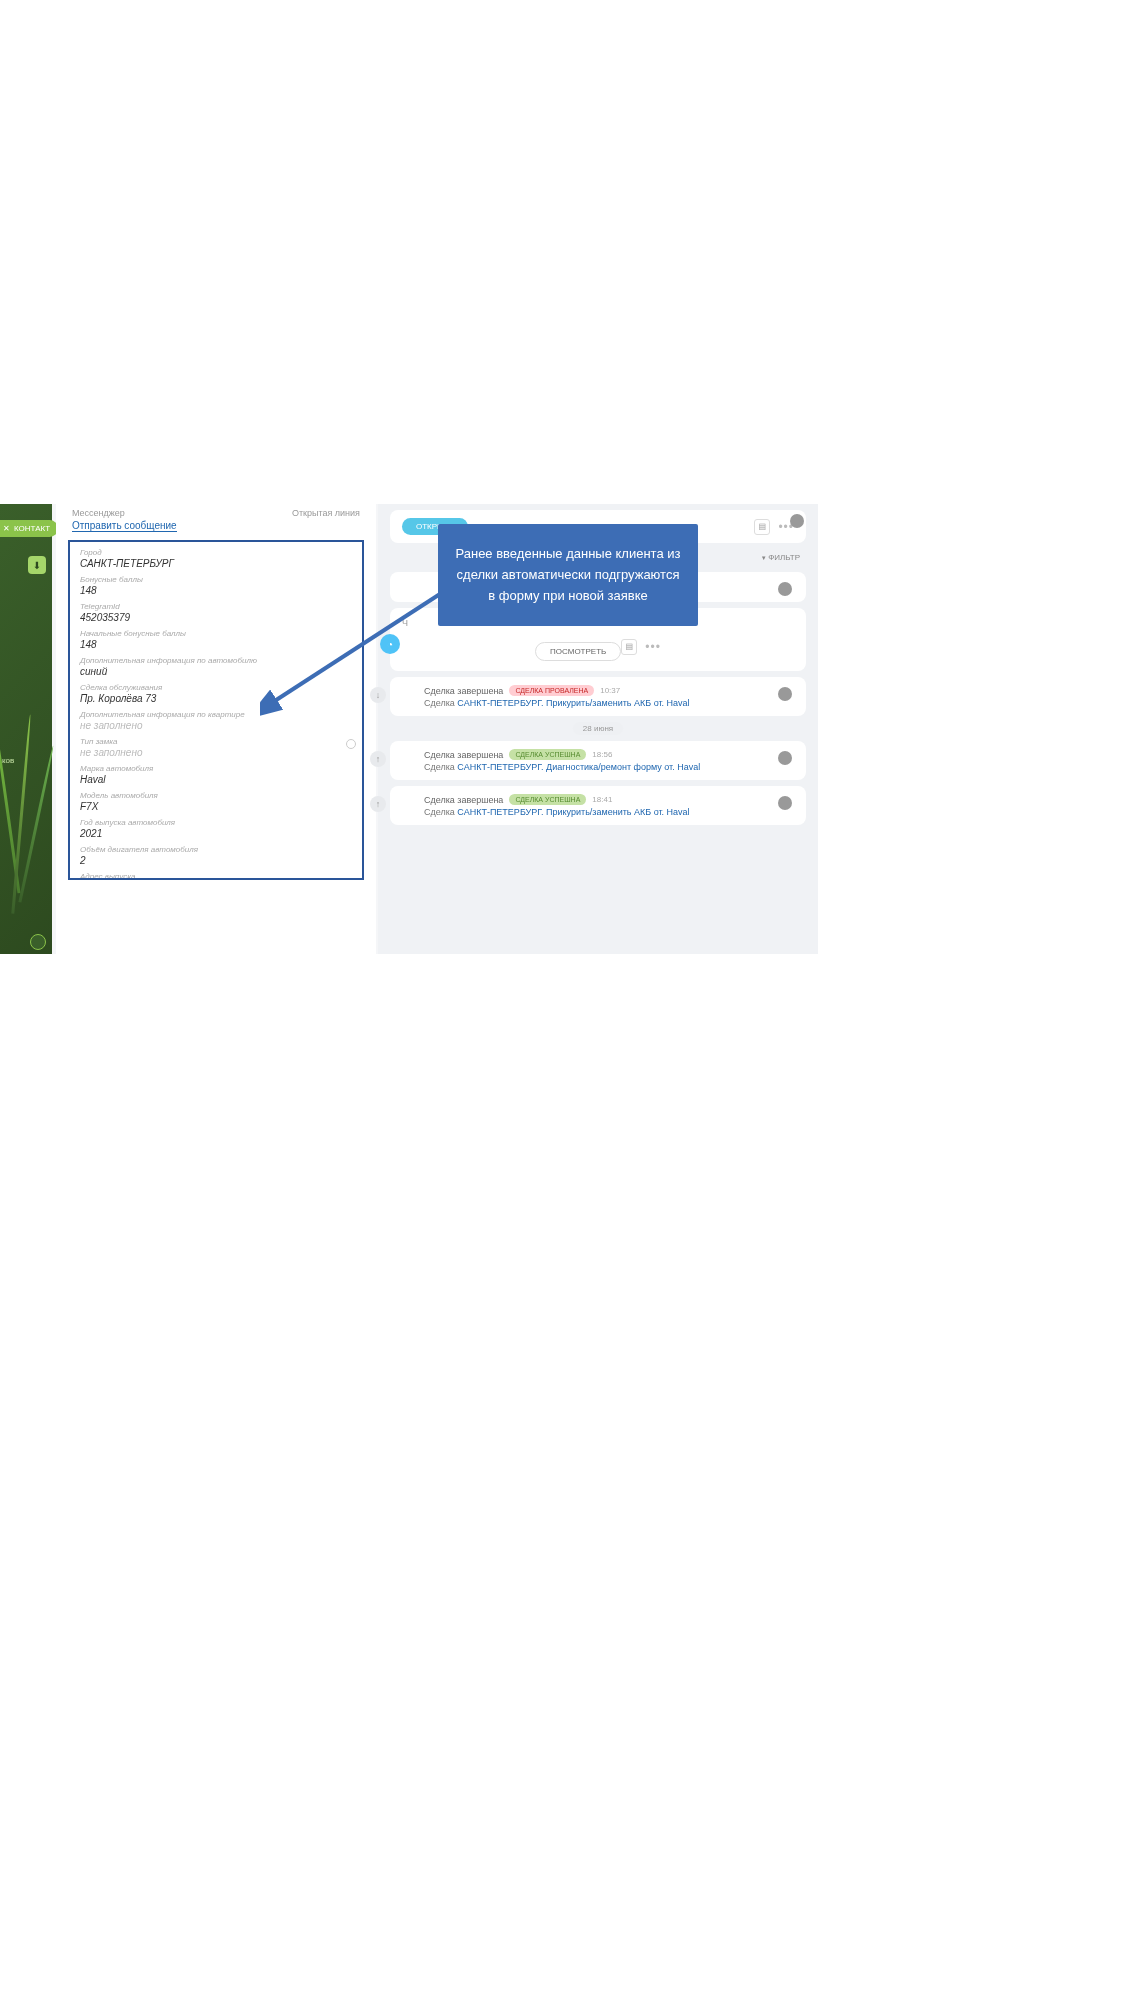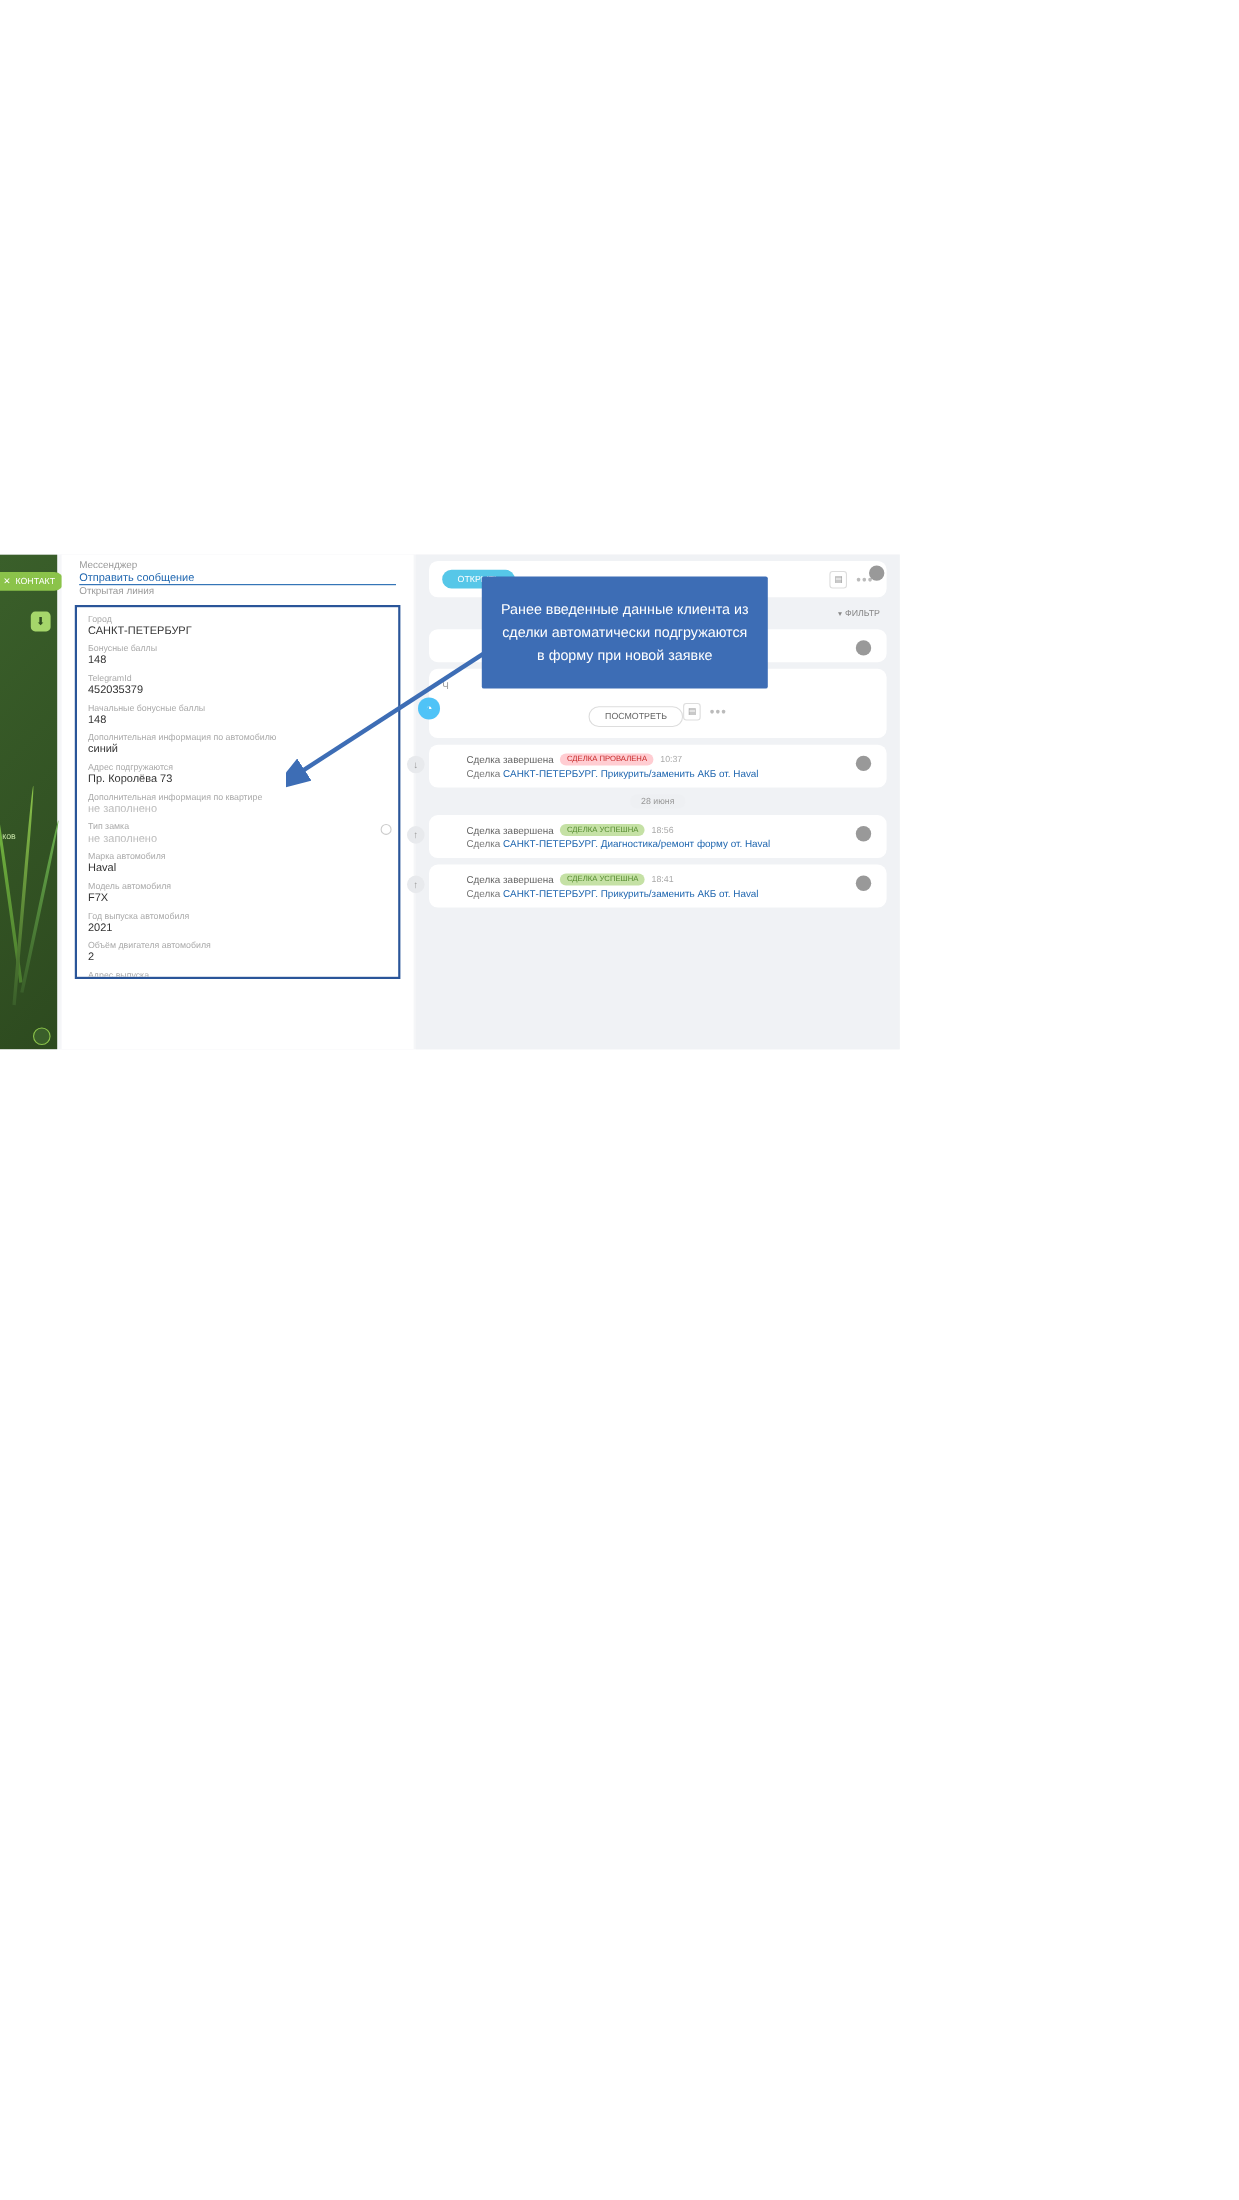--- a/index.html
+++ b/index.html
@@ -9,26 +9,26 @@
 .kontakt-btn { position: absolute; left: 0; top: 16px; background: #8bc34a; color: #fff; font-size: 8px; padding: 4px 8px 4px 14px; border-radius: 0 10px 10px 0; display: flex; align-items: center; gap: 4px; }
 .kontakt-btn::before { content: '✕'; font-size: 8px; position: absolute; left: 3px; }
 .leftbar-icon { position: absolute; left: 28px; top: 52px; width: 18px; height: 18px; background: #a5d66a; border-radius: 4px; display: flex; align-items: center; justify-content: center; color: #2d4a1f; font-size: 10px; }
 .grass1 { position: absolute; left: 5px; bottom: 60px; width: 3px; height: 180px; background: linear-gradient(180deg, #7bc142, #4a7c2e); border-radius: 50% 50% 0 0; transform: rotate(-8deg); }
 .grass2 { position: absolute; left: 20px; bottom: 40px; width: 3px; height: 200px; background: linear-gradient(180deg, #8bc34a, #3a5f2a); border-radius: 50% 50% 0 0; transform: rotate(5deg); }
 .grass3 { position: absolute; left: 35px; bottom: 50px; width: 3px; height: 160px; background: linear-gradient(180deg, #6ab04c, #3a5f2a); border-radius: 50% 50% 0 0; transform: rotate(12deg); }
 .avatar-small { position: absolute; left: 30px; bottom: 4px; width: 16px; height: 16px; background: #3a5f2a; border-radius: 50%; border: 1px solid #8bc34a; }
 .kov-text { position: absolute; left: 2px; top: 252px; color: #c5e1a5; font-size: 8px; }
 
 .center-panel { position: absolute; left: 56px; top: 0; width: 320px; height: 100%; background: #fff; }
-.center-header { display: flex; justify-content: space-between; padding: 4px 16px 8px 16px; font-size: 9px; color: #888; flex-direction: column; }
+.center-header { display: flex; justify-content: space-between; padding: 4px 16px 8px 16px; font-size: 9px; color: #888; }
 .messenger-label { color: #999; }
 .send-link { color: #2067b0; border-bottom: 1px solid #2067b0; cursor: pointer; margin-top: 2px; font-size: 10px; }
 .openline { color: #999; font-size: 9px; }
 
-.form-box { margin: 0 12px; border: 2px solid #2a5599; padding: 6px 10px 10px 10px; height: 340px; overflow: hidden; }
+.form-box { margin: 0 12px; border: 2px solid #2a5599; padding: 6px 10px 10px 10px; height: 340px; overflow: hidden; font-style: italic; }
 .form-row { margin-bottom: 6px; position: relative; }
 .form-label { font-size: 8px; color: #aaa; margin-bottom: 1px; }
 .form-value { font-size: 10px; color: #333; }
 .form-value.empty { color: #bbb; }
 .gear-icon { position: absolute; right: -4px; top: 2px; width: 10px; height: 10px; border: 1px solid #ccc; border-radius: 50%; }
 
 .right-panel { position: absolute; left: 378px; top: 0; width: 440px; height: 100%; background: #f0f2f5; }
 .card { background: #fff; border-radius: 8px; margin: 6px 12px; padding: 8px 12px; position: relative; }
 .card-top { display: flex; justify-content: space-between; align-items: center; }
 .open-btn { background: #56c7e8; color: #fff; font-size: 8px; padding: 4px 14px; border-radius: 12px; border: none; }
@@ -108,21 +108,21 @@
         </div>
         <div class="form-row">
           <div class="form-label">Начальные бонусные баллы</div>
           <div class="form-value">148</div>
         </div>
         <div class="form-row">
           <div class="form-label">Дополнительная информация по автомобилю</div>
           <div class="form-value">синий</div>
         </div>
         <div class="form-row">
-          <div class="form-label">Адрес подгружаются</div>
+          <div class="form-label">Сделка обслуживания</div>
           <div class="form-value">Пр. Королёва 73</div>
         </div>
         <div class="form-row">
           <div class="form-label">Дополнительная информация по квартире</div>
           <div class="form-value empty">не заполнено</div>
         </div>
         <div class="form-row">
           <div class="form-label">Тип замка</div>
           <div class="form-value empty">не заполнено</div>
           <div class="gear-icon"></div>

